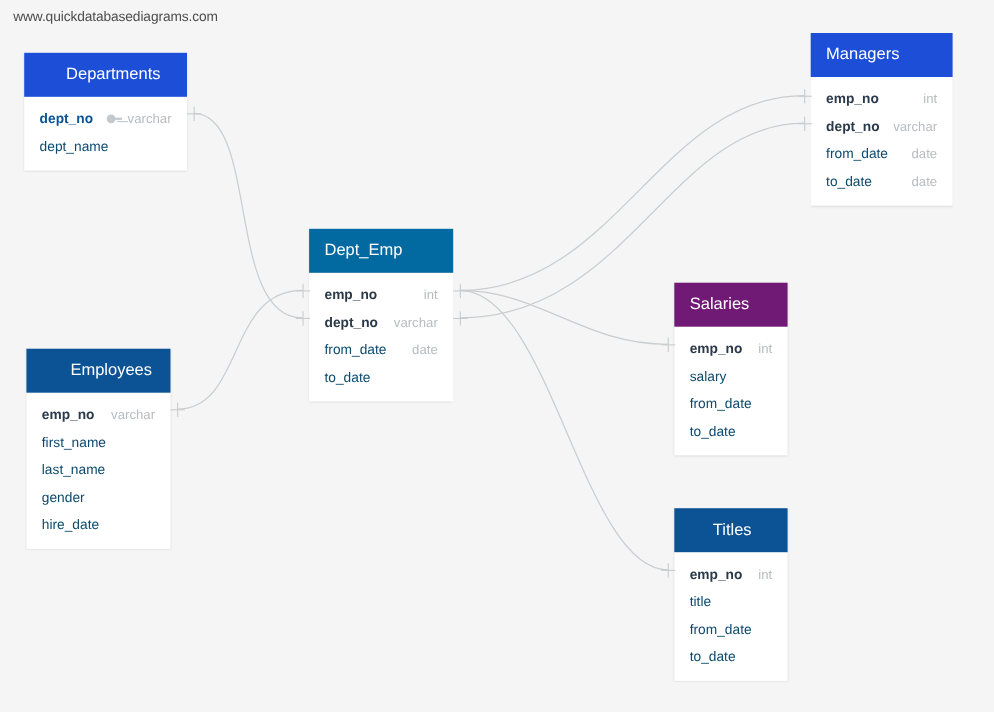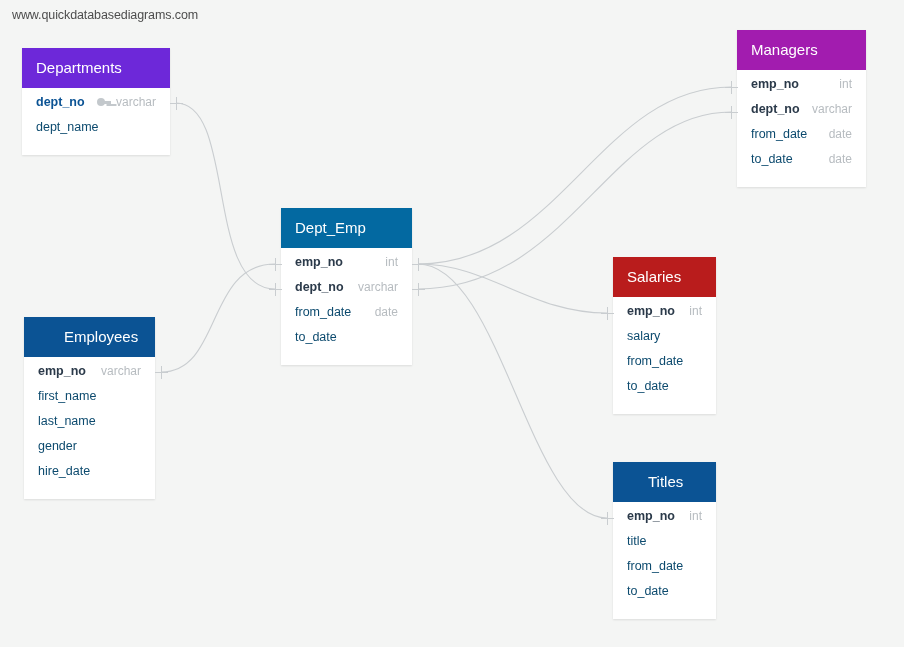--- a/index.html
+++ b/index.html
@@ -51,21 +51,21 @@
     padding: 0 0 0 14px;
     box-sizing: border-box;
     white-space: nowrap;
     overflow: hidden;
   }
   .entity-body {
     padding: 7px 0 10px 0;
   }
   .field-row {
     display: flex;
-    align-items: flex-start;
+    align-items: center;
     justify-content: space-between;
     height: 25px;
     padding: 0 14px 0 14px;
     box-sizing: border-box;
     white-space: nowrap;
   }
   .field-name {
     font-size: 12.5px;
     color: #0c4a6e;
   }
@@ -149,21 +149,21 @@
   <svg id="edges" viewBox="0 0 904 647" xmlns="http://www.w3.org/2000/svg">
       <path d="M 176 103 C 236 103 205 289 275 289" fill="none" stroke="#c9cdd0" stroke-width="1.1" id="departments-dept_emp"></path>
       <path d="M 161 372 C 222 372 206 264 275 264" fill="none" stroke="#c9cdd0" stroke-width="1.1" id="employees-dept_emp"></path>
       <path d="M 418 264 C 560 264 600 87 731 87" fill="none" stroke="#c9cdd0" stroke-width="1.1" id="dept_emp-managers-emp_no"></path>
       <path d="M 418 289 C 570 289 610 112 731 112" fill="none" stroke="#c9cdd0" stroke-width="1.1" id="dept_emp-managers-dept_no"></path>
       <path d="M 418 264 C 490 264 530 313 607 313" fill="none" stroke="#c9cdd0" stroke-width="1.1" id="dept_emp-salaries"></path>
       <path d="M 418 264 C 500 264 530 518 607 518" fill="none" stroke="#c9cdd0" stroke-width="1.1" id="dept_emp-titles"></path>
     </svg>
 
 <div class="entity" style="left: 22px; top: 48px; width: 148px;">
-      <div class="entity-header" style="background: #6d28d9;">Departments</div>
+      <div class="entity-header" style="background: #1d4ed8; text-align: center;">Departments</div>
       <div class="entity-body">
         <div class="field-row is-key is-pk">
           <span class="field-name">dept_no</span>
           <span class="field-right">
             <span class="key-icon"></span>
             <span class="field-type">varchar</span>
           </span>
         </div>
         <div class="field-row">
           <span class="field-name">dept_name</span>
@@ -219,21 +219,21 @@
             <span class="field-type">date</span>
           </span>
         </div>
         <div class="field-row">
           <span class="field-name">to_date</span>
           <span class="field-right"></span>
         </div>
       </div>
     </div>
     <div class="entity" style="left: 737px; top: 30px; width: 129px;">
-      <div class="entity-header" style="background: #a21caf;">Managers</div>
+      <div class="entity-header" style="background: #1d4ed8;">Managers</div>
       <div class="entity-body">
         <div class="field-row is-key">
           <span class="field-name">emp_no</span>
           <span class="field-right">
             <span class="field-type">int</span>
           </span>
         </div>
         <div class="field-row is-key">
           <span class="field-name">dept_no</span>
           <span class="field-right">
@@ -248,21 +248,21 @@
         </div>
         <div class="field-row">
           <span class="field-name">to_date</span>
           <span class="field-right">
             <span class="field-type">date</span>
           </span>
         </div>
       </div>
     </div>
     <div class="entity" style="left: 613px; top: 257px; width: 103px;">
-      <div class="entity-header" style="background: #b91c1c;">Salaries</div>
+      <div class="entity-header" style="background: #701a75;">Salaries</div>
       <div class="entity-body">
         <div class="field-row is-key">
           <span class="field-name">emp_no</span>
           <span class="field-right">
             <span class="field-type">int</span>
           </span>
         </div>
         <div class="field-row">
           <span class="field-name">salary</span>
           <span class="field-right"></span>

